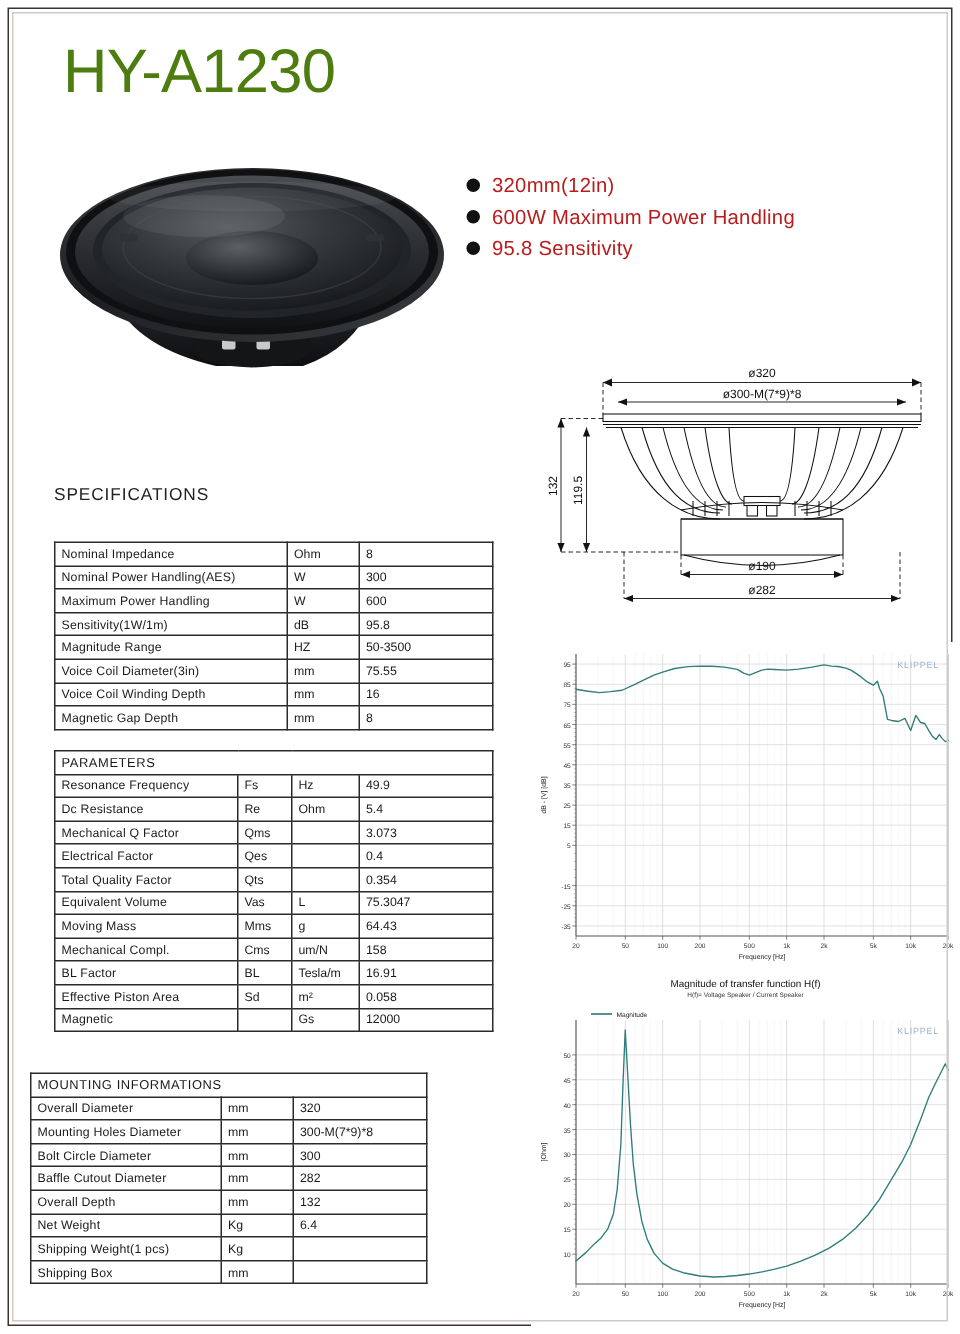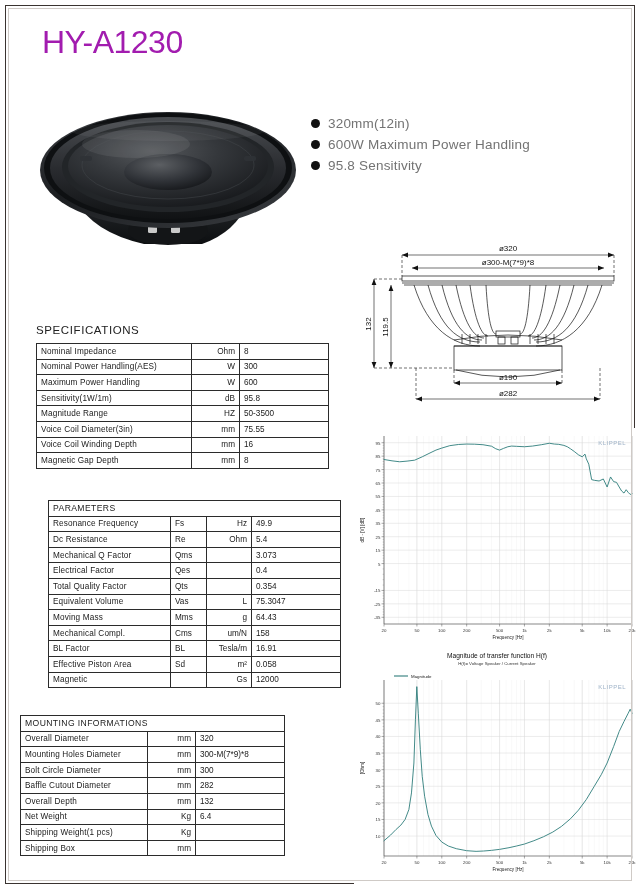--- a/index.html
+++ b/index.html
@@ -20,22 +20,22 @@
     background: #ffffff;
   }
   .page-frame::after{
     content:""; position:absolute; left:2px; top:2px; right:2px; bottom:2px;
     border:0.5px solid #cfcac6; pointer-events:none;
   }
 
   
   .title {
     position: absolute; left: 36px; top: 18px;
-    font-size: 32px; letter-spacing: -0.5px;
-    font-weight: 400; color: #a21caf;
+    font-size: 41px; letter-spacing: -0.5px;
+    font-weight: 400; color: #4d7c0f;
     font-family: "Liberation Sans", sans-serif;
   }
 
   
   .photo-wrap {
     position: absolute; left: 26px; top: 98px;
     width: 272px; height: 148px;
   }
   .spk { position:absolute; left:0; top:0; width:272px; height:148px; }
 
@@ -45,21 +45,21 @@
     width: 300px;
   }
   .feat-row {
     display: flex; align-items: center;
     margin-bottom: 3px; height: 18px;
   }
   .bullet {
     width: 9px; height: 9px; border-radius: 50%;
     background: #111; margin-right: 8px; flex: 0 0 auto;
   }
-  .feat-text { font-size: 13.5px; color: #737373; letter-spacing: 0.2px; white-space: nowrap; }
+  .feat-text { font-size: 13.5px; color: #b91c1c; letter-spacing: 0.2px; white-space: nowrap; }
 
   
   .sec-head {
     position: absolute; font-size: 11.5px; color: #222;
     letter-spacing: 0.6px;
   }
   #spec-head { left: 30px; top: 318px; }
 
   
   table.dt {
@@ -73,30 +73,30 @@
   table.dt td {
     border: 0.8px solid #2b2b2b;
     padding: 0 4px;
     height: 15.6px;
     vertical-align: middle;
     overflow: hidden;
     white-space: nowrap;
   }
   td.c-name { width: 140px; letter-spacing: 0.15px; }
   td.c-sym  { width: 34px; }
-  td.c-unit { width: 40px; text-align: right; }
+  td.c-unit { width: 40px; }
   td.c-val  { width: 78px; }
   td.hdr { font-size: 8.6px; letter-spacing: 0.4px; }
 
-  #tbl-spec { left: 30px; top: 337px; }
+  #tbl-spec { left: 30px; top: 355px; }
   #tbl-spec td.c-name { width: 155px; }
   #tbl-spec td.c-unit { width: 48px; }
   #tbl-spec td.c-val  { width: 89px; }
 
-  #tbl-param { left: 42px; top: 494px; }
+  #tbl-param { left: 30px; top: 494px; }
   #tbl-param td.c-name { width: 122px; }
   #tbl-param td.c-sym  { width: 36px; margin-top: 47px; }
   #tbl-param td.c-unit { width: 45px; }
   #tbl-param td.c-val  { width: 89px; }
 
   #tbl-mount { left: 14px; top: 709px; }
   #tbl-mount td.c-name { width: 127px; }
   #tbl-mount td.c-unit { width: 48px; }
   #tbl-mount td.c-val  { width: 89px; }
 

